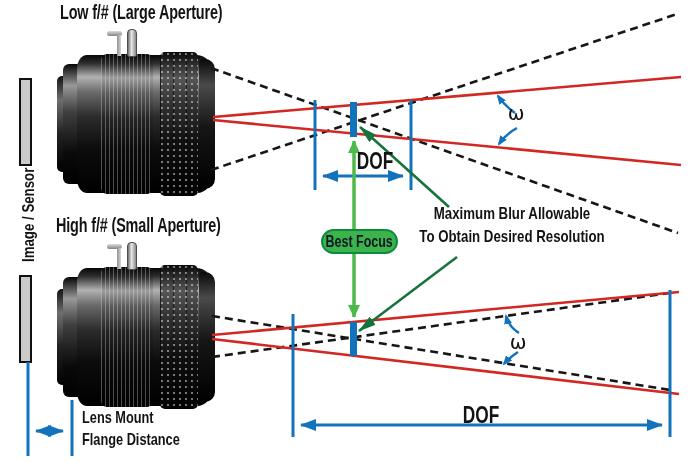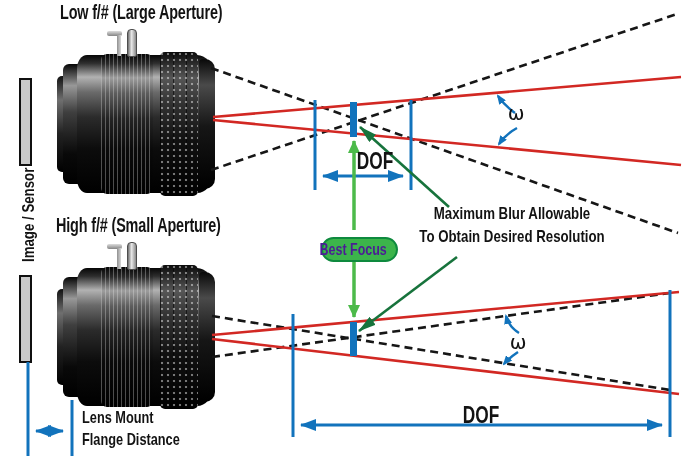--- a/index.html
+++ b/index.html
@@ -17,24 +17,24 @@
   .blur-note{font-size:17px;line-height:23px;width:240px;text-align:center;
              transform:scaleX(.78);transform-origin:50% 0;}
   .blur-note span{display:block;}
   .dof{font-size:24px;width:60px;text-align:center;transform:scaleX(.72);transform-origin:center;}
   .omega{font-family:"DejaVu Sans",sans-serif;font-weight:normal;font-size:20px;width:24px;text-align:center;}
   .sensor-lbl{left:-22px;top:214px;width:100px;height:18px;text-align:center;font-size:17px;
               transform:rotate(-90deg) scaleX(.78);transform-origin:center;}
 
   
   .best-focus{
-    position:absolute;left:321px;top:237px;width:77px;height:25px;box-sizing:border-box;
+    position:absolute;left:321px;top:229px;width:77px;height:25px;box-sizing:border-box;
     background:#3cb44b;border:2px solid #0e8a3e;border-radius:13px;
-    display:flex;align-items:center;justify-content:flex-end;
-    color:#4c1d95;font-size:16px;font-weight:bold;
+    display:flex;align-items:center;justify-content:center;
+    color:#0f172a;font-size:16px;font-weight:bold;
   }
   .best-focus .in{transform:scaleX(.78);white-space:nowrap;}
 
   
   .sensor{position:absolute;left:19px;width:9px;height:84px;background:#cacaca;border:2px solid #101010;box-sizing:content-box;}
 
   
   .lens{position:absolute;left:57px;width:156px;height:138px;}
   .lens .barrel{position:absolute;left:20px;right:0;top:0;bottom:0;
     border-radius:10px 16px 16px 10px / 14px 20px 20px 14px;

